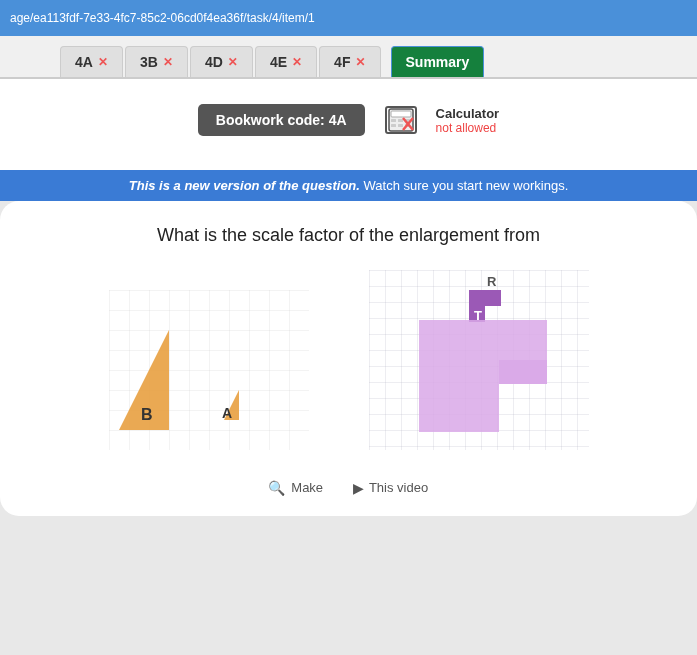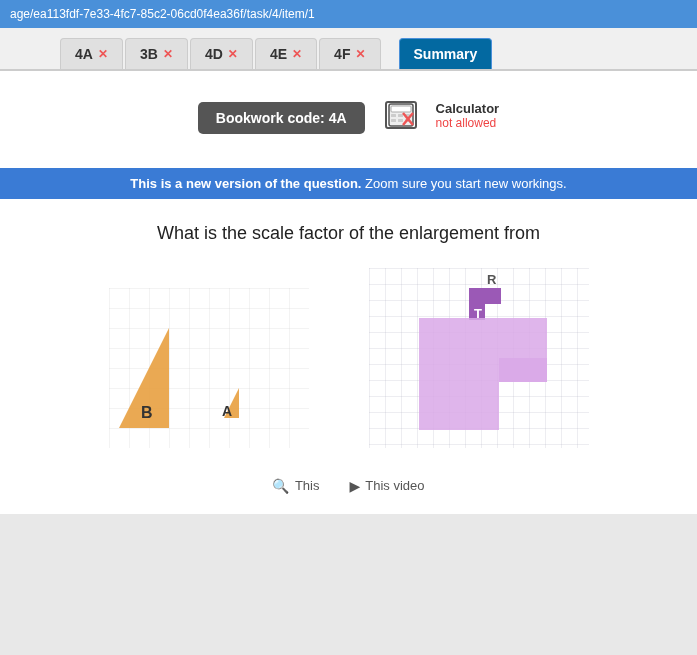--- a/index.html
+++ b/index.html
@@ -10,21 +10,21 @@
       min-height: 655px;
       overflow-x: hidden;
     }
 
     
     .url-bar {
       background: #4a90d9;
       color: white;
       font-size: 12px;
       padding: 4px 10px;
-      height: 28px;
+      height: 36px;
       display: flex;
       align-items: center;
     }
 
     
     .tab-bar {
       background: #f0f0f0;
       display: flex;
       align-items: center;
       padding: 10px 40px 0 60px;
@@ -47,24 +47,24 @@
       border-bottom: none;
     }
 
     .tab.active {
       background: #4caf6e;
       color: white;
       border-color: #4caf6e;
     }
 
     .tab.summary {
-      background: #0369a1;
+      background: #15803d;
       color: white;
       border-color: #4a90d9;
-      margin-left: 16px;
+      margin-left: 8px;
     }
 
     .tab-x {
       color: #e55;
       font-size: 12px;
       font-weight: bold;
     }
 
     .tab-check {
       color: white;
@@ -85,21 +85,20 @@
       padding: 10px 0 14px 0;
     }
 
     .bookwork-code {
       background: #555;
       color: white;
       padding: 8px 18px;
       border-radius: 5px;
       font-size: 14px;
       font-weight: bold;
-      margin-top: 6px;
     }
 
     .calculator-info {
       display: flex;
       align-items: center;
       gap: 19px;
       font-size: 13px;
       color: #333;
     }
 
@@ -123,27 +122,29 @@
     .new-version-banner {
       background: #3a7bd5;
       color: white;
       padding: 8px 20px;
       font-size: 13px;
       text-align: center;
     }
 
     .new-version-banner strong {
       font-weight: bold;
+      font-style: italic;
     }
 
     
     .question-area {
       background: white;
       padding: 20px 30px 10px 30px;
       text-align: center;
+      border-radius: 19px;
     }
 
     .question-text {
       font-size: 18px;
       color: #222;
       line-height: 1.6;
       margin-bottom: 20px;
     }
 
     
@@ -246,21 +247,21 @@
       <div>
         <div style="font-weight:bold; font-size:13px;">Calculator</div>
         <div style="font-size:12px; color:#ef4444;">not allowed</div>
       </div>
     </div>
   </div>
 </div>
 
 <div class="new-version-banner">
   <strong>This is a new version of the question.</strong>
-  <span> Zoom sure you start new workings.</span>
+  <span> Watch sure you start new workings.</span>
 </div>
 
 <div class="question-area">
   <div class="question-text">
     <div>What is the scale factor of the enlargement from</div>
   </div>
 
   <div class="diagrams-row">
 
     <div class="triangle-diagram">
@@ -303,21 +304,21 @@
 
         <rect x="130" y="90" width="48" height="24" fill="#d9a8e8" opacity="0.85"></rect>
       </svg>
     </div>
 
   </div>
 
   <div class="bottom-links">
     <div class="bottom-link">
       <span class="icon">🔍</span>
-      <span>This</span>
+      <span>Make</span>
     </div>
     <div class="bottom-link">
       <span class="icon">▶</span>
       <span>This video</span>
     </div>
   </div>
 
 </div>
 
 </body></html>

